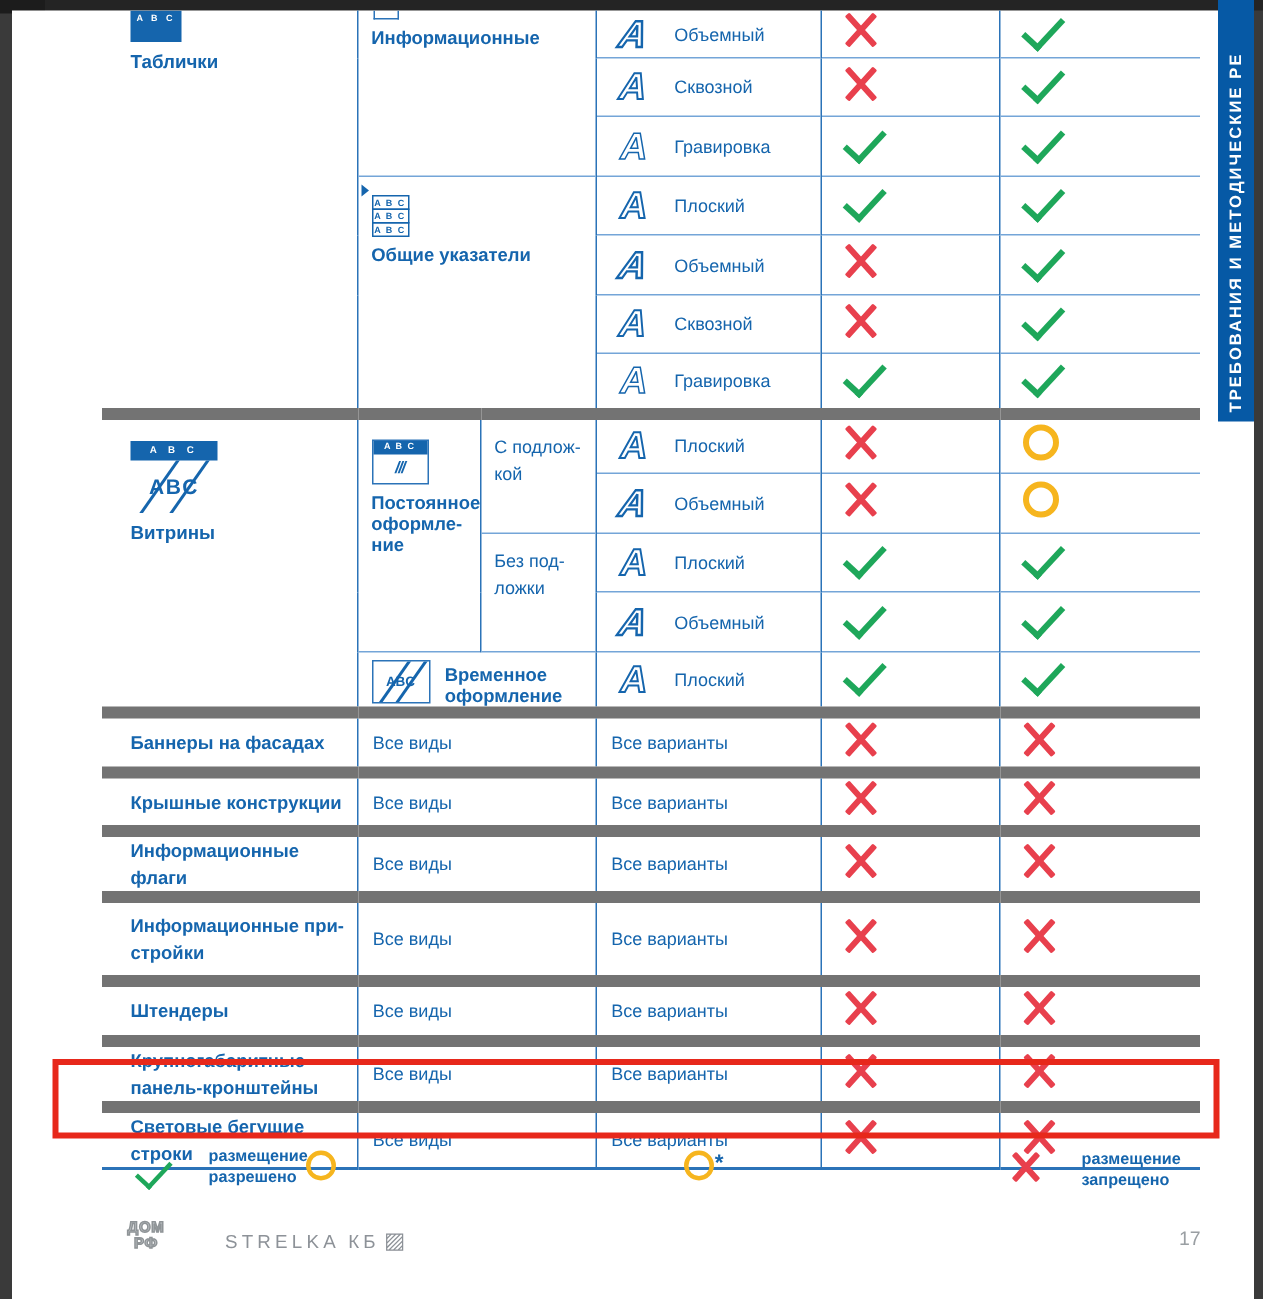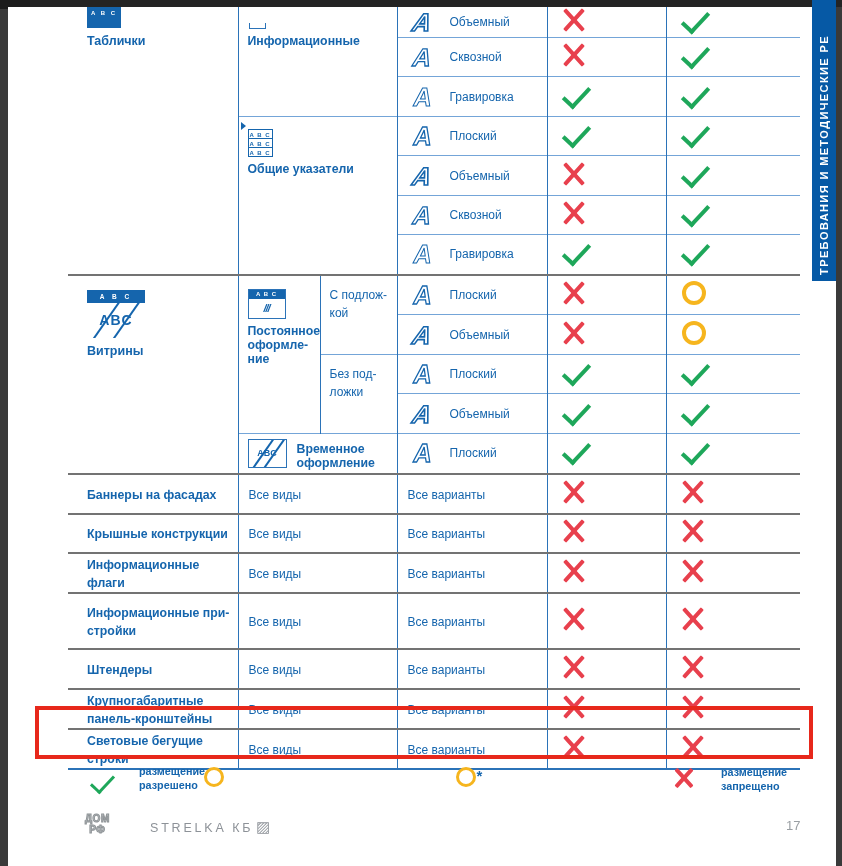--- a/index.html
+++ b/index.html
@@ -14,21 +14,21 @@
   .band .vtxt{writing-mode:vertical-rl;transform:rotate(180deg);color:#fff;font-weight:700;
         font-size:11px;letter-spacing:1.4px;white-space:nowrap;}
 
   
   .tblwrap{position:absolute;left:60px;top:0;}
   table{border-collapse:collapse;table-layout:fixed;width:732px;}
   td{padding:0;vertical-align:top;border-left:1px solid #2b73b8;overflow:hidden;}
   td.noL{border-left:none;}
   tr.sep-none td{border-top:none;}
   tr.sep-thin td{border-top:1px solid #74a5d8;}
-  tr.sep-thick td{border-top:2px solid #737373;}
+  tr.sep-thick td{border-top:8px solid #737373;}
   tr:last-child td{border-bottom:2px solid #2b73b8;}
 
   .lbl{color:#1565ad;white-space:pre-line;}
   td.type,td.mark,td.val,td.plain{vertical-align:middle;}
   td.type{padding-left:8px;}
   .a-wrap{display:inline-block;width:34px;text-align:center;vertical-align:middle;}
   .a-ic{display:inline-block;font-style:italic;font-weight:700;font-size:25px;line-height:26px;
         color:rgba(255,255,255,0);-webkit-text-stroke:1.3px #1565ad;}
   .a-3d .a-ic{transform:skewX(-10deg);-webkit-text-stroke-width:1.6px;}
   .a-through .a-ic{transform:skewX(-5deg);}
@@ -36,21 +36,21 @@
   td.type .lbl{display:inline-block;vertical-align:middle;margin-left:10px;font-size:12px;}
   td.mark{padding-left:15px;}
   td.val{padding-left:10px;}
   td.val .lbl{font-size:12px;}
   td.plain{padding-left:19px;}
   td.plain .lbl{font-weight:700;font-size:12.3px;line-height:15px;}
   td.sec{padding:14px 0 0 19px;}
   td.sec.top0{padding-top:0;}
   .sec .lbl{display:block;font-weight:700;font-size:12.5px;margin-top:6px;}
   td.grp{padding:13px 0 0 9px;}
-  td.grp.top0{padding-top:16px;}
+  td.grp.top0{padding-top:0;}
   .grp .lbl{display:block;font-weight:700;font-size:12.3px;margin-top:5px;line-height:14px;}
   td.sub{padding:9px 0 0 9px;}
   .sub .lbl{font-size:12px;line-height:14px;}
   td.grow{padding:5px 0 0 9px;}
   .grow .ic-temp{display:inline-block;vertical-align:top;}
   .grow .lbl{display:inline-block;vertical-align:top;margin-left:10px;margin-top:3px;
              font-weight:700;font-size:12.3px;line-height:14px;}
 
   
   .mwrap{display:inline-block;}

